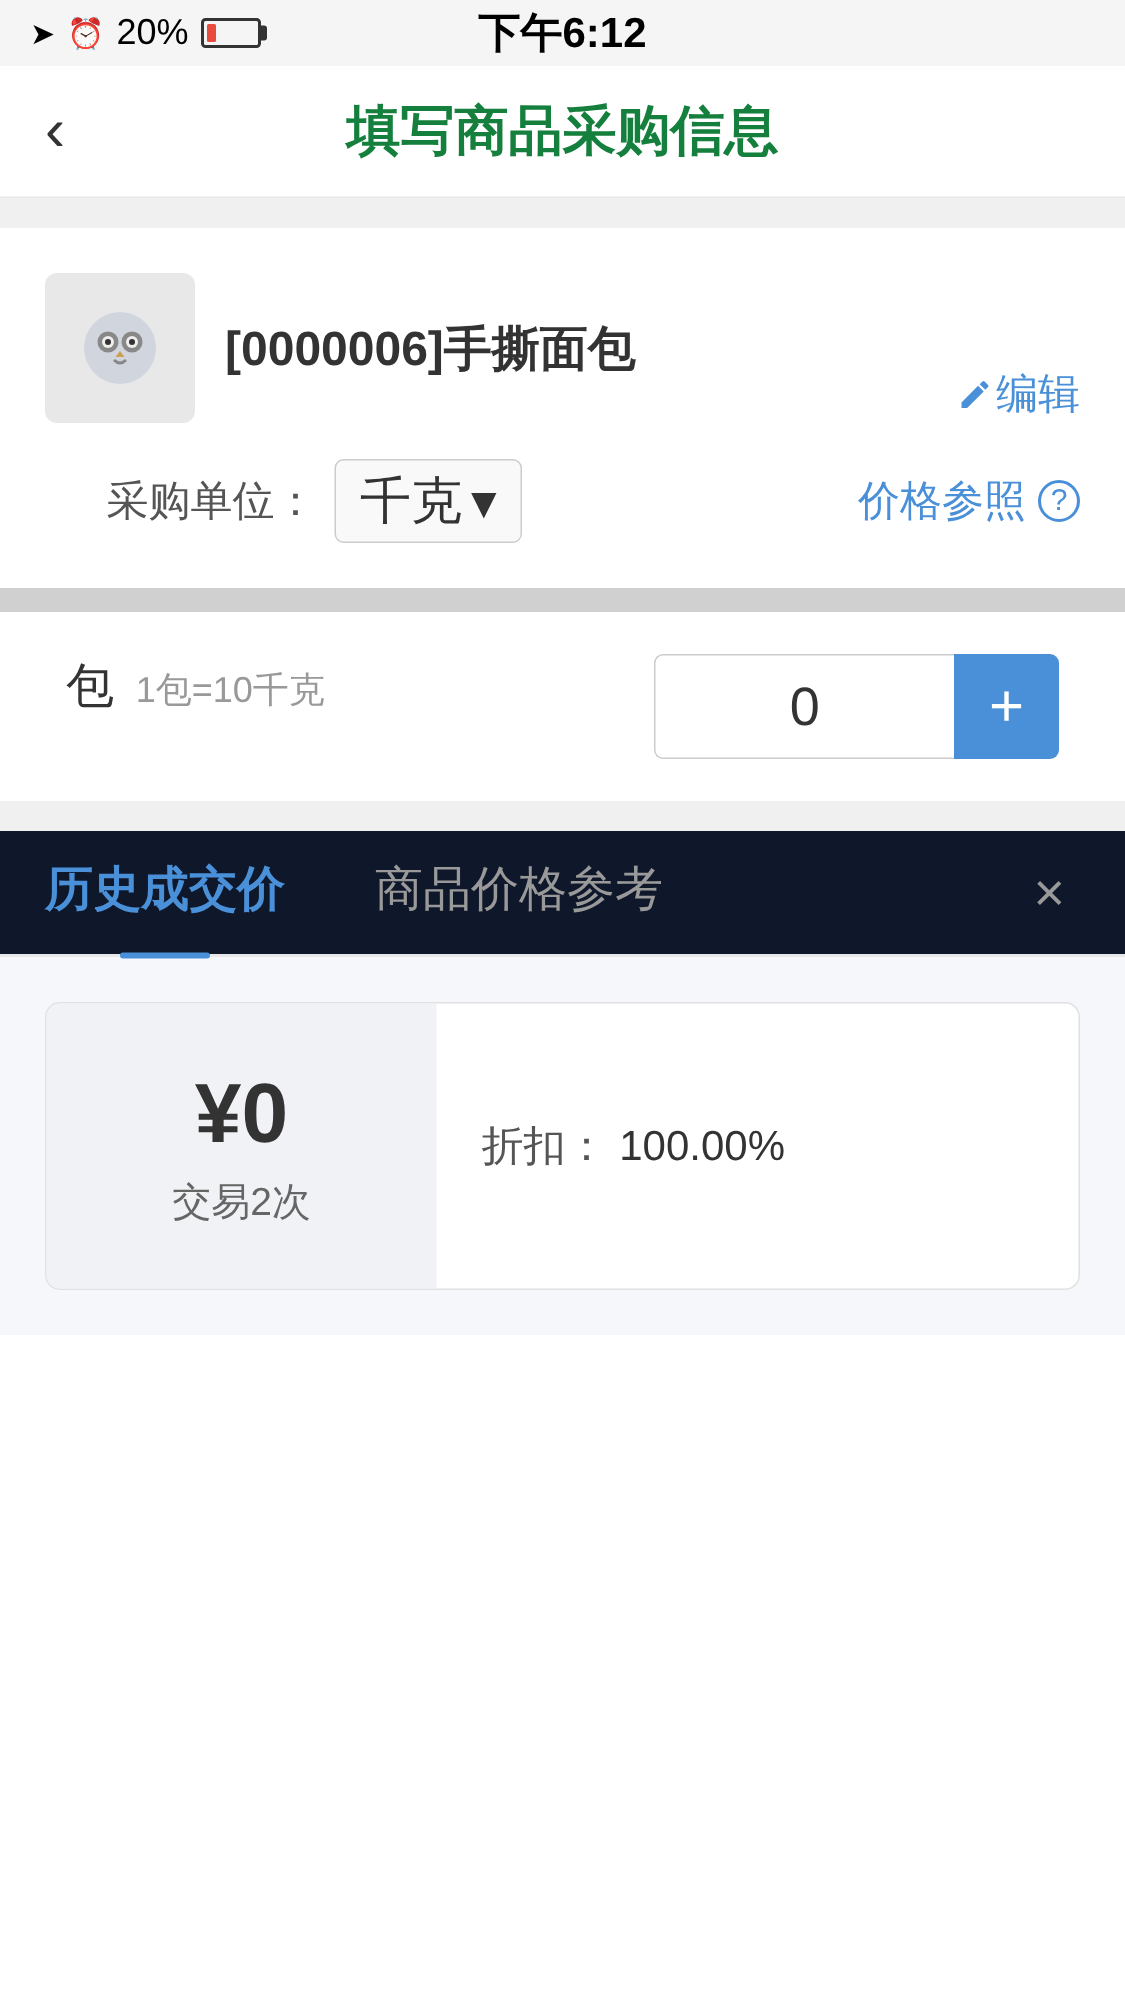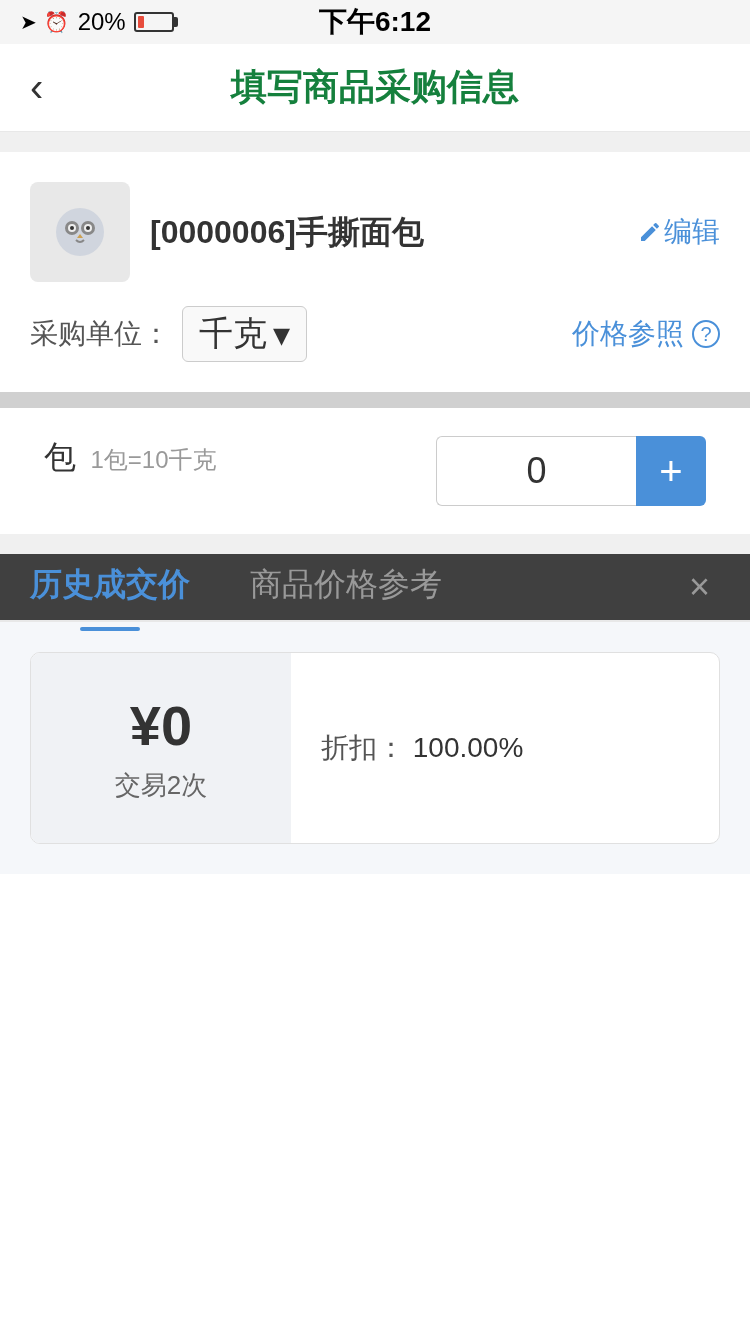--- a/index.html
+++ b/index.html
@@ -103,21 +103,21 @@
     }
 
     
     .product-card {
       background: #ffffff;
       margin-top: 20px;
       padding: 30px;
     }
     .product-top {
       display: flex;
-      align-items: center;
+      align-items: flex-end;
       justify-content: space-between;
     }
     .product-left {
       display: flex;
       align-items: center;
       gap: 20px;
     }
     .product-image {
       width: 100px;
       height: 100px;
@@ -152,20 +152,21 @@
       align-items: center;
       justify-content: space-between;
       margin-top: 24px;
     }
     .unit-section {
       display: flex;
       align-items: center;
       gap: 12px;
       font-size: 28px;
       color: #555;
+      margin-left: 41px;
     }
     .unit-select {
       border: 1px solid #ccc;
       border-radius: 6px;
       padding: 4px 16px;
       font-size: 34px;
       color: #333;
       background: #f9f9f9;
       display: flex;
       align-items: center;
@@ -234,26 +235,26 @@
       justify-content: center;
       cursor: pointer;
     }
 
     
     .tab-panel {
       background: #f5f7fa;
       margin-top: 20px;
     }
     .tab-header {
-      background: #404040;
+      background: #0f172a;
       display: flex;
       align-items: center;
       justify-content: space-between;
       padding: 0 30px;
-      height: 68px;
+      height: 84px;
       border-bottom: 2px solid #e8e8e8;
     }
     .tab-items {
       display: flex;
       gap: 60px;
     }
     .tab-item {
       font-size: 32px;
       color: #999;
       height: 88px;

